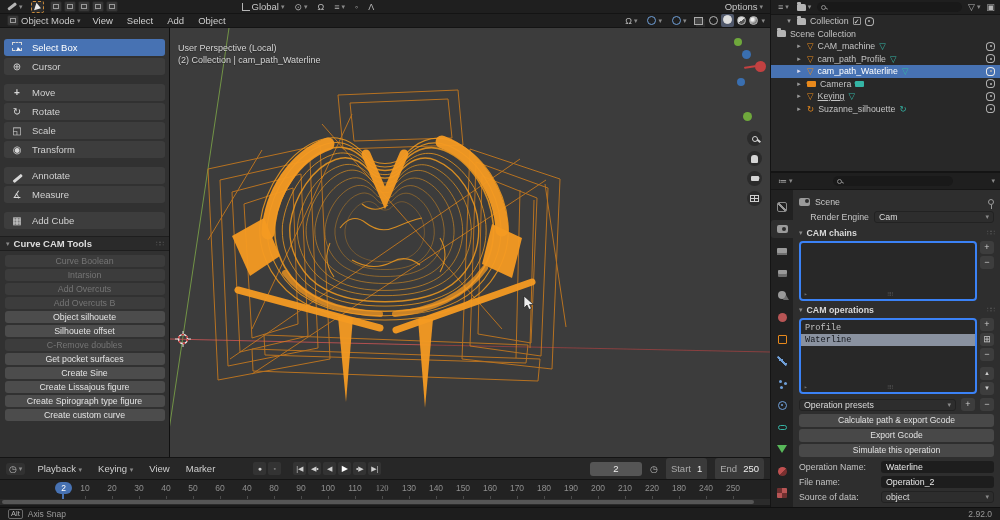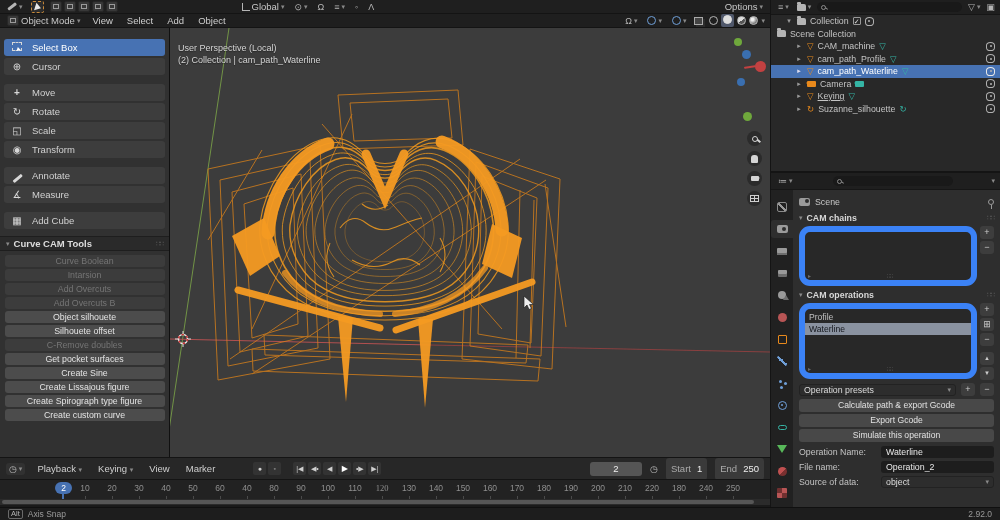--- a/index.html
+++ b/index.html
@@ -106,21 +106,21 @@
   .props-head { height:17px; background:#1f1f1f; display:flex; align-items:center; gap:5px; padding:0 5px; border-bottom:1px solid #161616; }
   .props-body { flex:1; display:flex; }
   .ptabs { width:22px; background:#212121; padding-top:8px; display:flex; flex-direction:column; align-items:center; gap:4px; }
   .ptab { width:22px; height:18px; display:flex; align-items:center; justify-content:center; }
   .ptab.active { background:#2e2e2e; border-radius:3px 0 0 3px; }
   .panel-col { flex:1; padding:4px 6px 0 6px; font-size:8.8px; }
   .prow { display:flex; align-items:center; gap:5px; height:15px; }
   .dropdown { flex:1; background:#2d2d2d; border:1px solid #222; border-radius:3px; height:12px; display:flex; align-items:center; padding:0 4px; color:#ddd; }
   .dropdown .caret { margin-left:auto; }
   .phead { display:flex; align-items:center; gap:4px; height:14px; color:#d8d8d8; margin-top:2px; }
-  .listbox { background:#282828; border:6px solid #3b82f6; border-radius:11px; position:relative; }
+  .listbox { background:#282828; border:2px solid #3b82f6; border-radius:4px; position:relative;font-family:Liberation Mono, monospace; }
   .listwrap { display:flex; gap:3px; margin-top:1px; }
   .sidecol { display:flex; flex-direction:column; gap:2px; width:14px; }
   .sq { width:14px; height:13px; background:#3d3d3d; border-radius:3px; color:#ccc; text-align:center; line-height:13px; font-size:9px; }
   .sq.arrow { font-size:6px; }
   .lrow { height:12px; line-height:12px; padding:0 4px; color:#c0c0c0; font-size:8.6px; }
   .lrow.sel { background:#8a92a0; color:#15181d; }
   .boxfoot { position:absolute; bottom:1px; left:3px; right:3px; display:flex; color:#6a6a6a; font-size:6px; }
   .boxfoot .mid { margin:0 auto; letter-spacing:-1px; }
   .bigbtn { display:block; width:100%; height:13px; line-height:13px; background:#484848; border-radius:3px; text-align:center; color:#e2e2e2; margin:2px 0; font-size:8.6px; }
   .frow { display:flex; align-items:center; height:15px; gap:4px; }
@@ -620,20 +620,27 @@
          <span class="ptab">
                 <span class="ti t-tex"></span>
               </span>
        </div>
        <div class="panel-col">
          <div class="prow">
            <span class="ti t-render"></span>
            <span>Scene</span>
            <span class="pin"></span>
          </div>
+         <div class="prow">
+           <span style="width:70px;text-align:right;color:#c4c4c4">Render Engine</span>
+           <span class="dropdown">
+                  <span>Cam</span>
+                  <span class="caret">▾</span>
+                </span>
+         </div>
 
          <div class="phead">
            <span class="caret">▾</span>
                 <span style="font-weight:bold">CAM chains</span>
                 <span class="grip">∷∷</span>
          </div>
          <div class="listwrap">
            <div class="listbox" style="flex:1;height:60px">
              <div class="boxfoot">
                     <span>▸</span>

